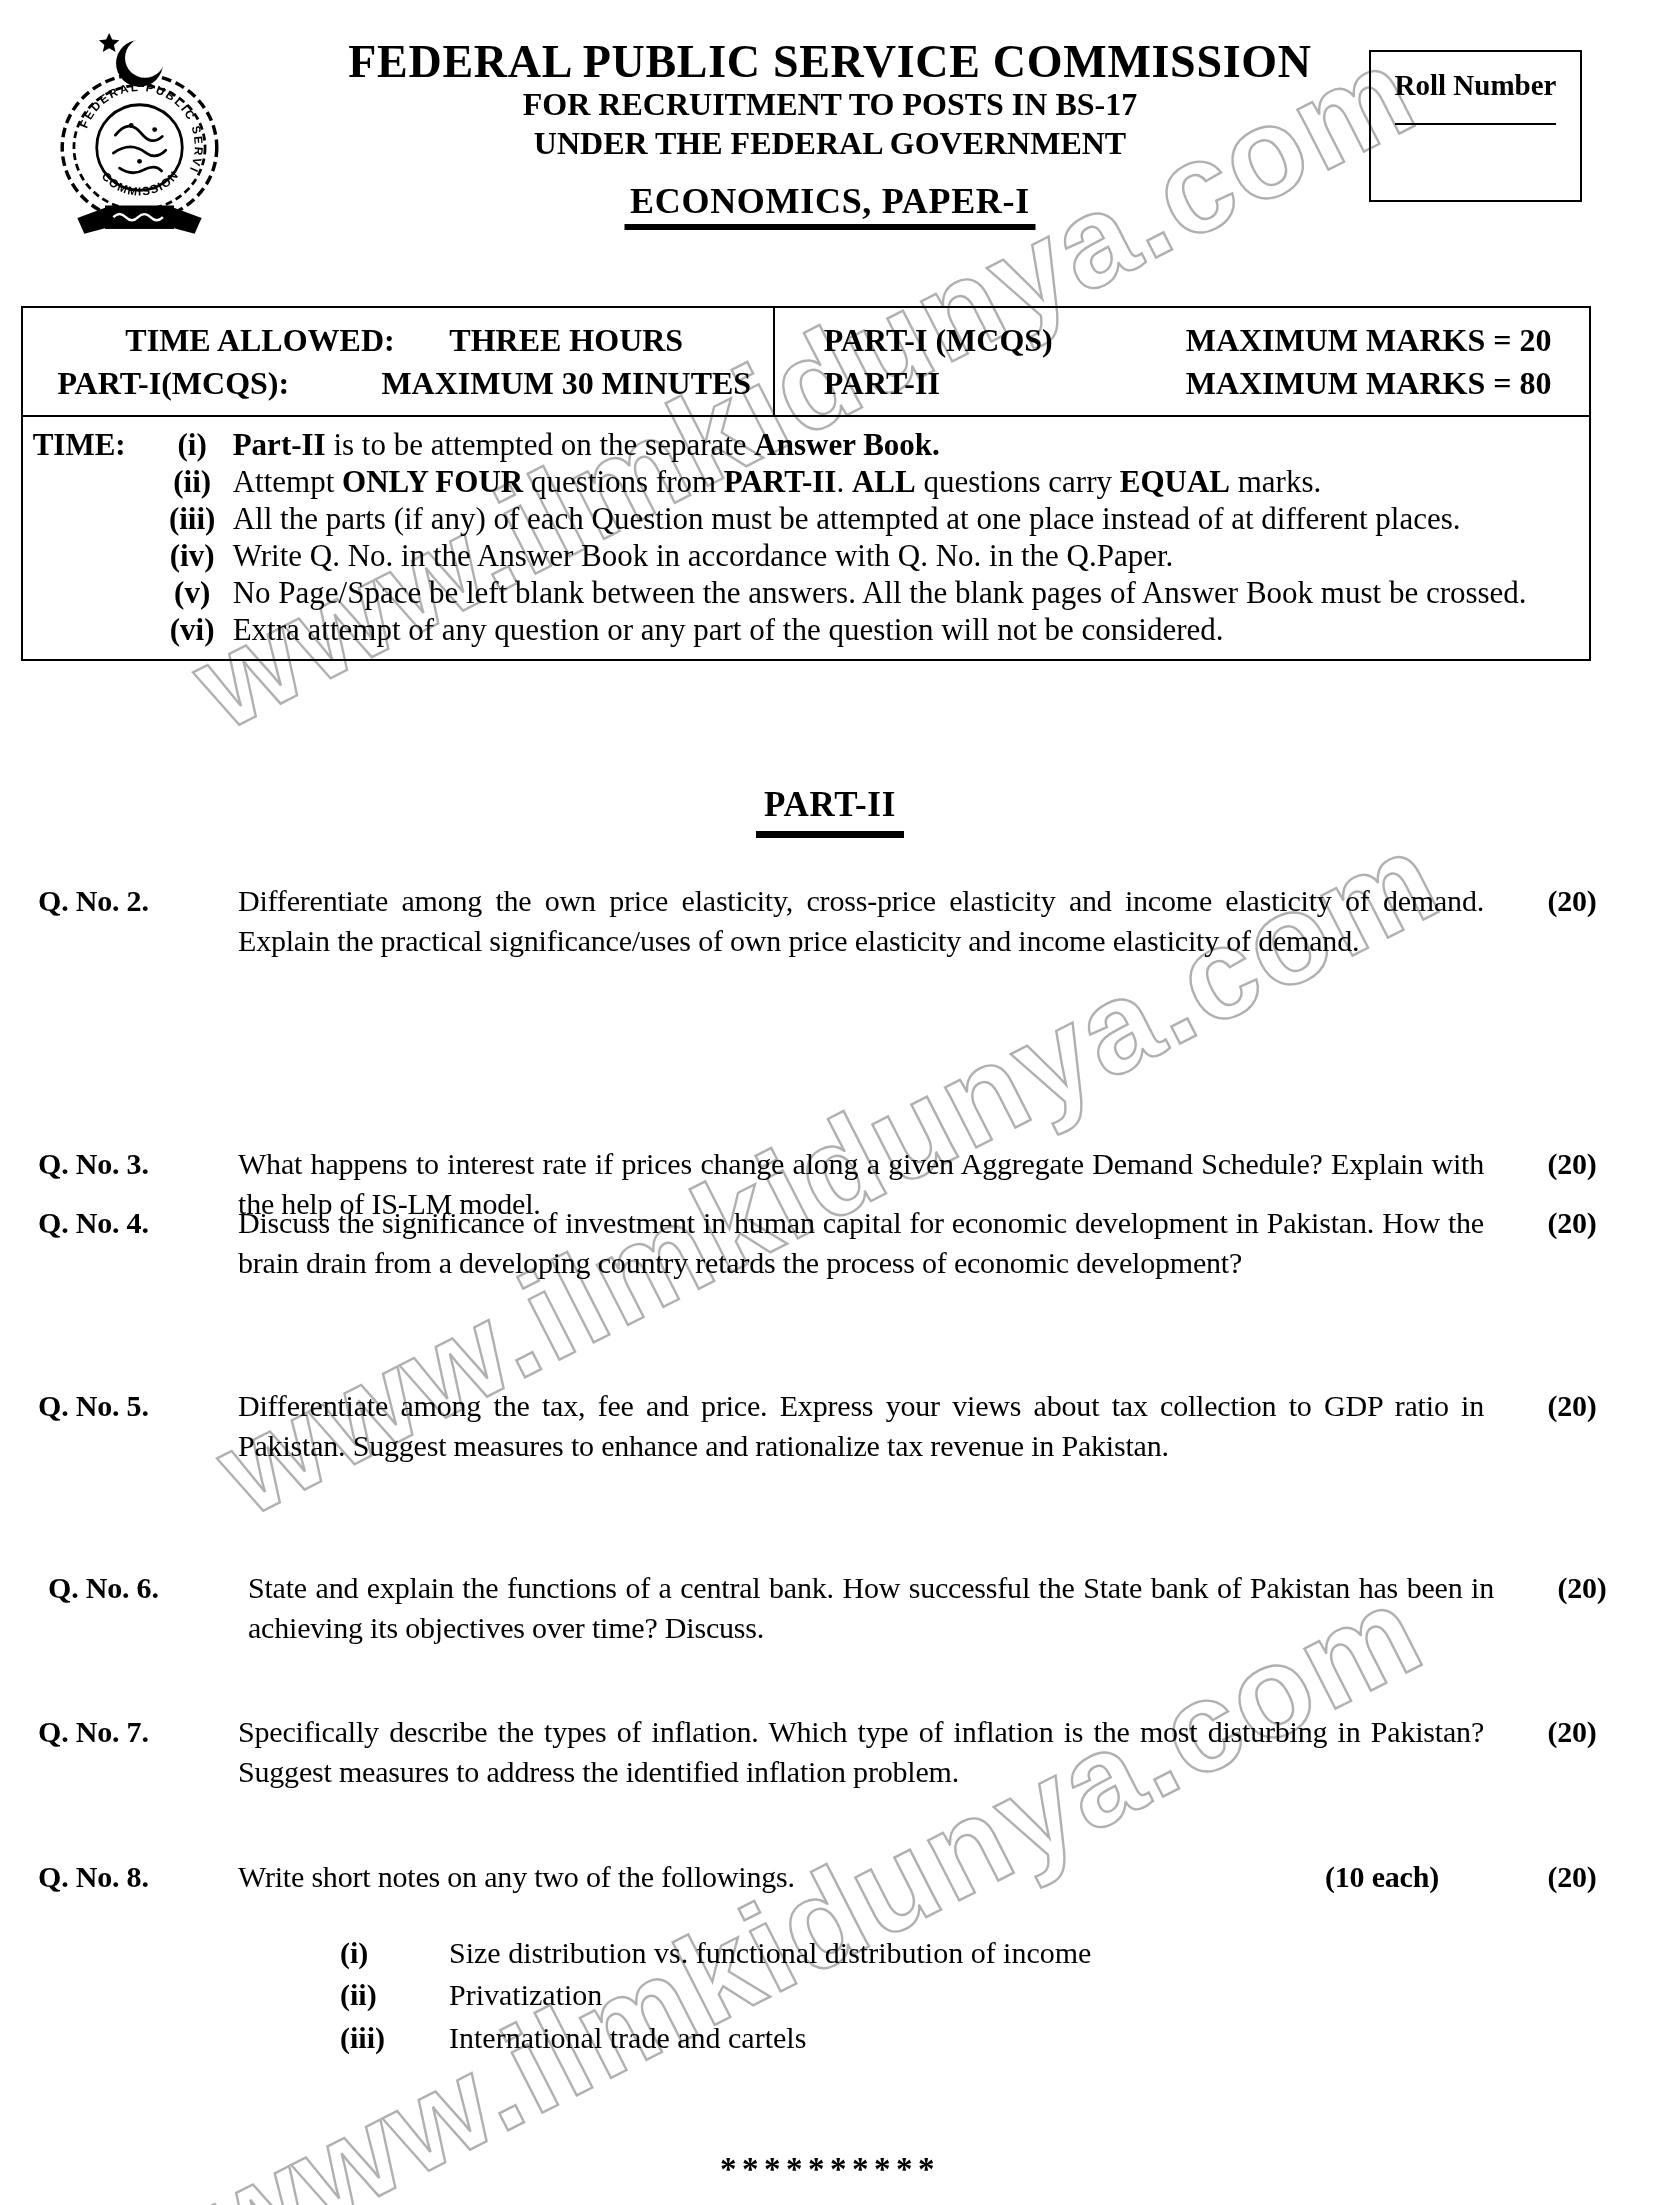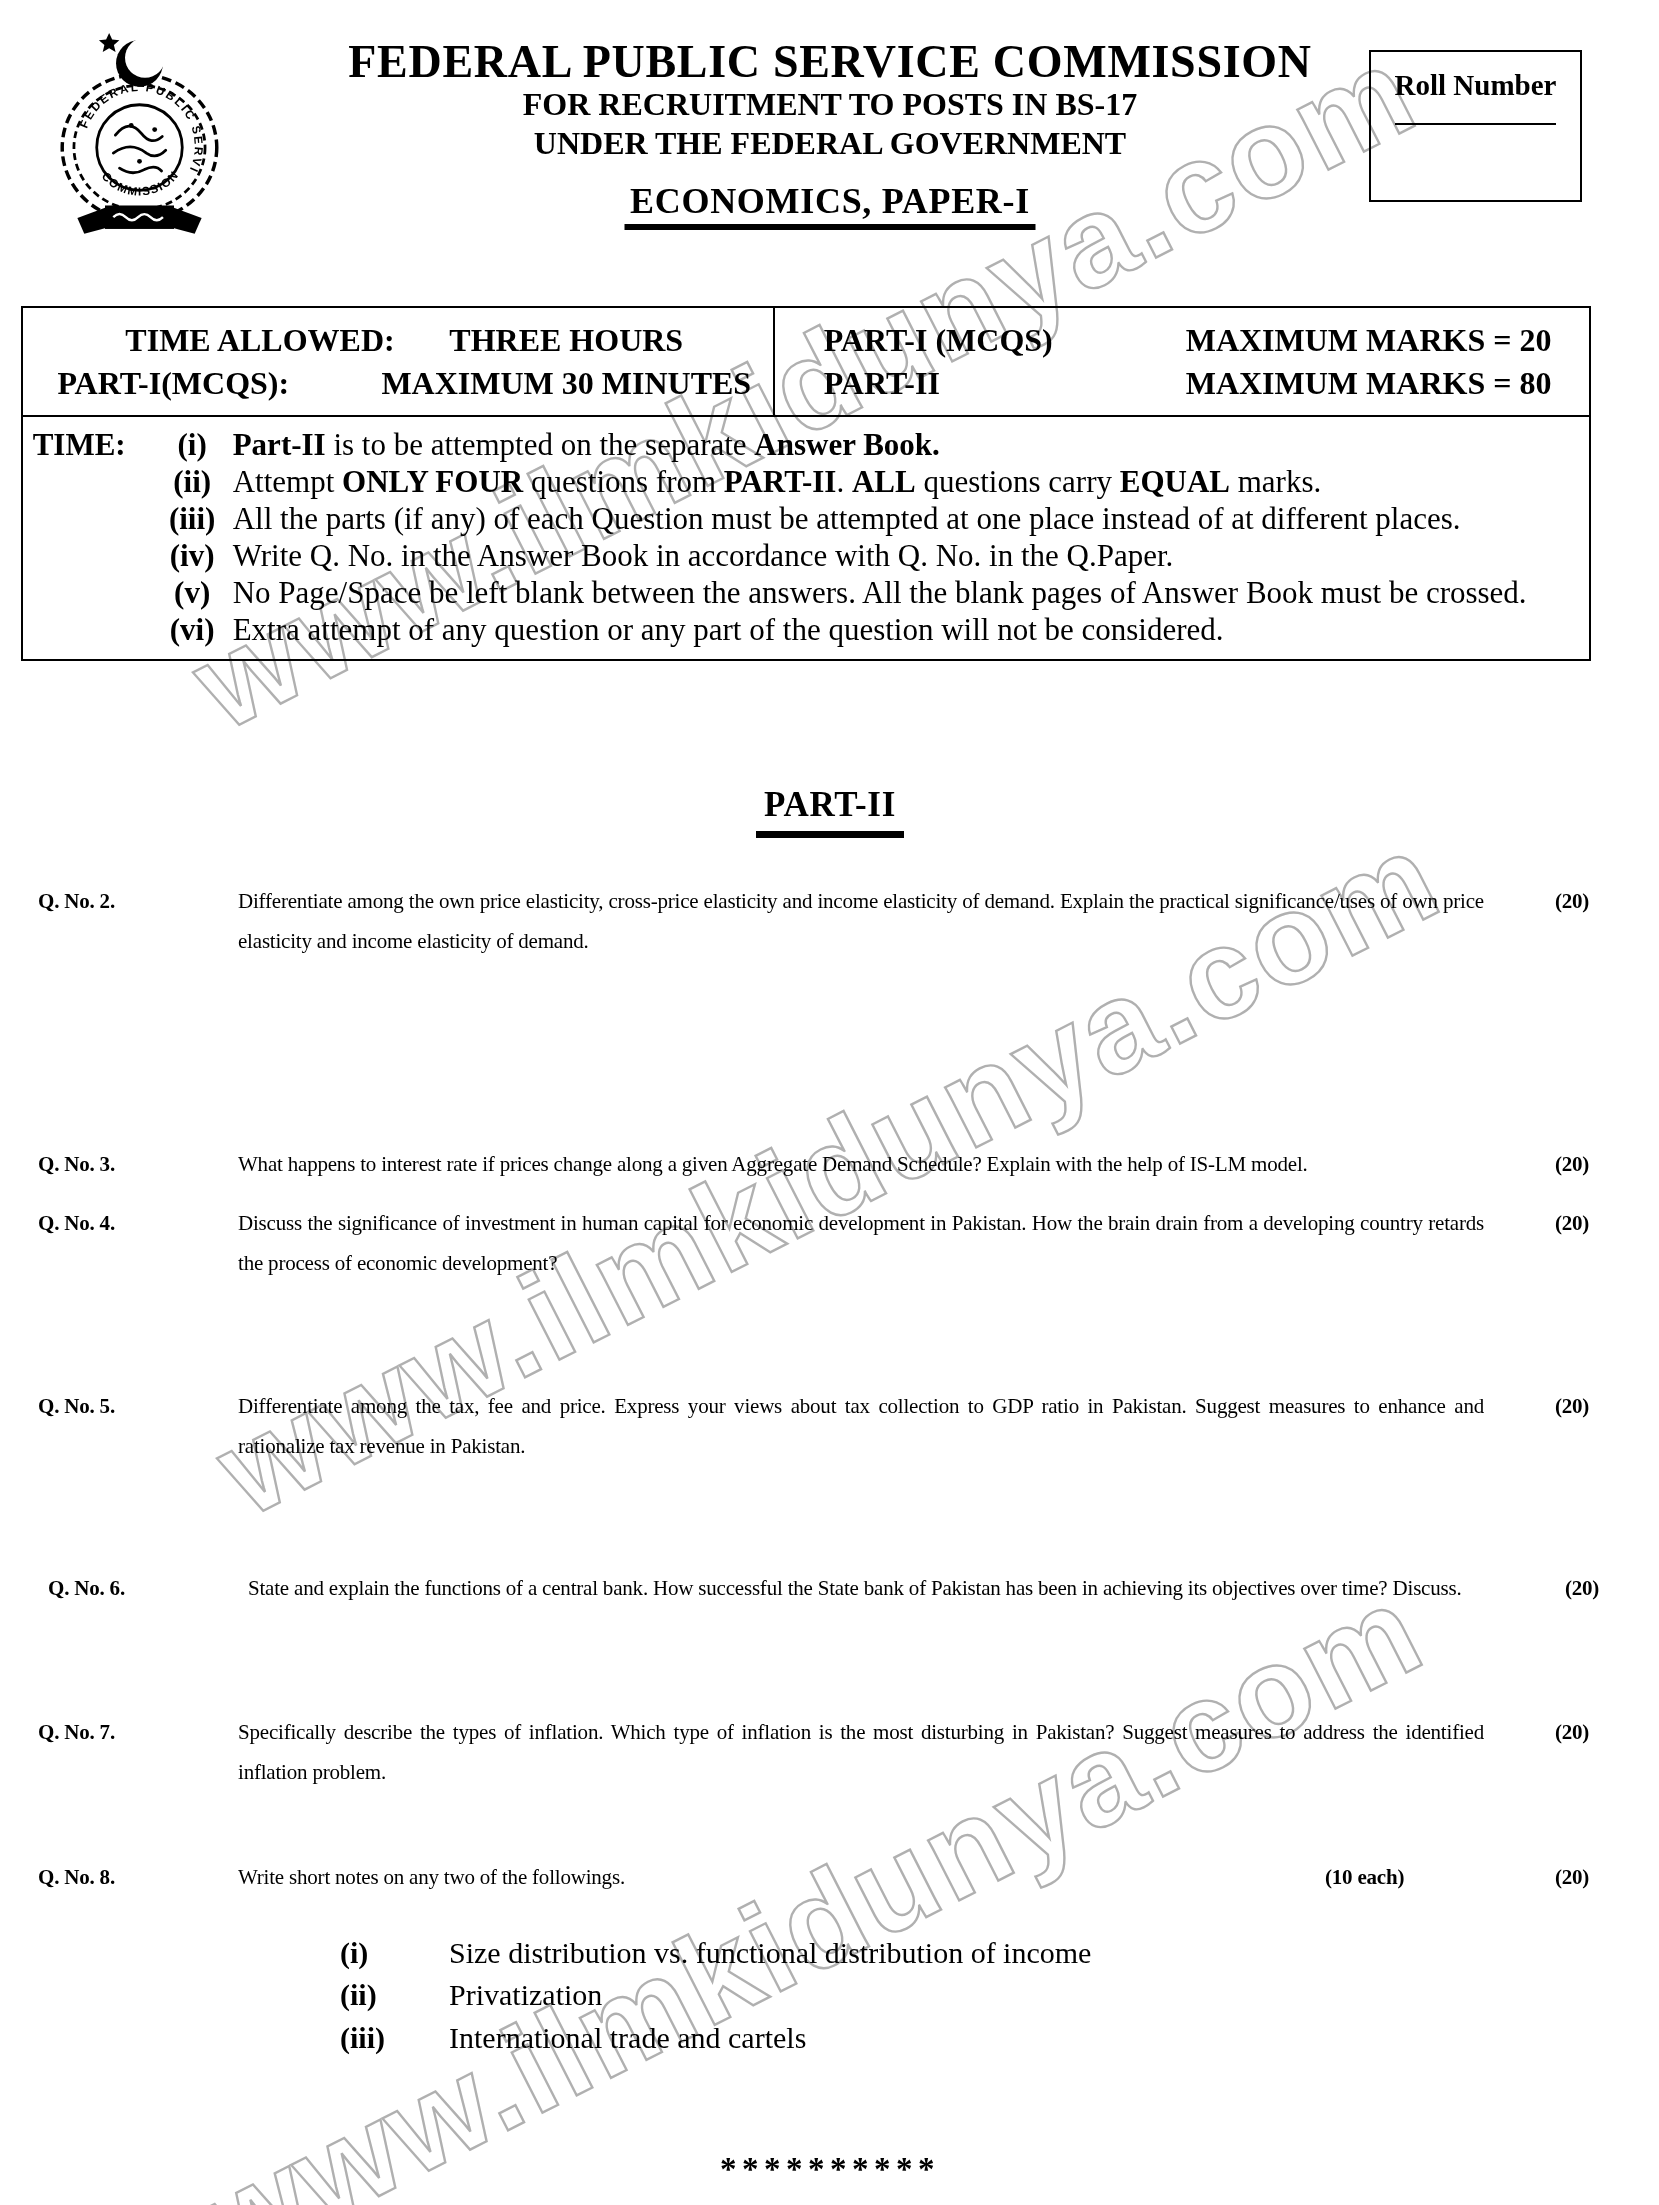--- a/index.html
+++ b/index.html
@@ -63,21 +63,21 @@
 
   
   .part2-head { position:absolute; top:785px; left:0; width:100%; text-align:center; }
   .part2-head span {
     display:inline-block; font-weight:bold; font-size:35px; letter-spacing:0.7px;
     border-bottom:7px solid #000; padding:0 8.3px 5.5px;
   }
   .q {
     position:absolute; left:0; width:1660px; box-sizing:border-box;
     display:grid; grid-template-columns:200px 1246px 176px;
-    padding-left:38px; font-size:21px; line-height:40px; letter-spacing:-0.2px;
+    padding-left:38px; font-size:30px; line-height:40px; letter-spacing:-0.2px;
   }
   .q-num   { font-weight:bold; }
   .q-text  { text-align:justify; }
   .q-marks { font-weight:bold; text-align:center; align-self:start; }
   .q8-each { position:absolute; left:1325px; top:0; font-weight:bold; }
   .sub {
     position:absolute; left:0; width:1660px; box-sizing:border-box;
     display:flex; padding-left:340px; font-size:30px; line-height:40px;
   }
   .sub-num { width:109px; flex:none; font-weight:bold; }

